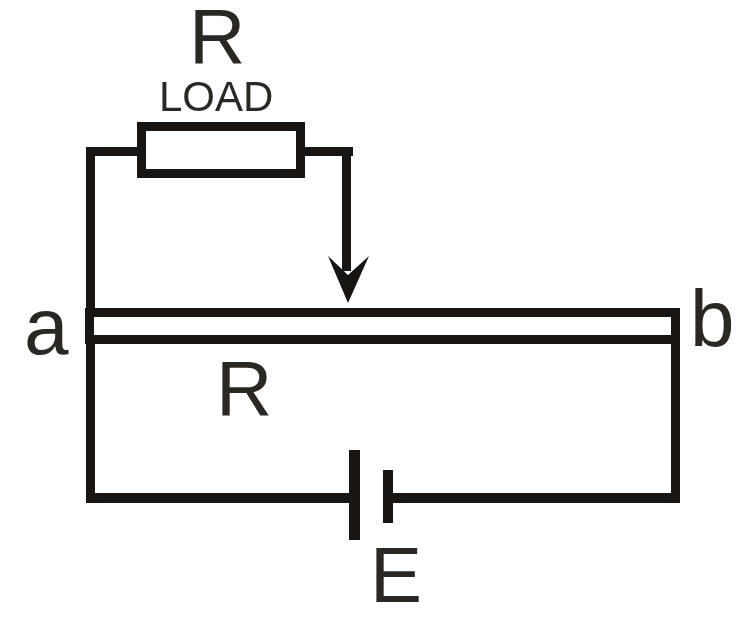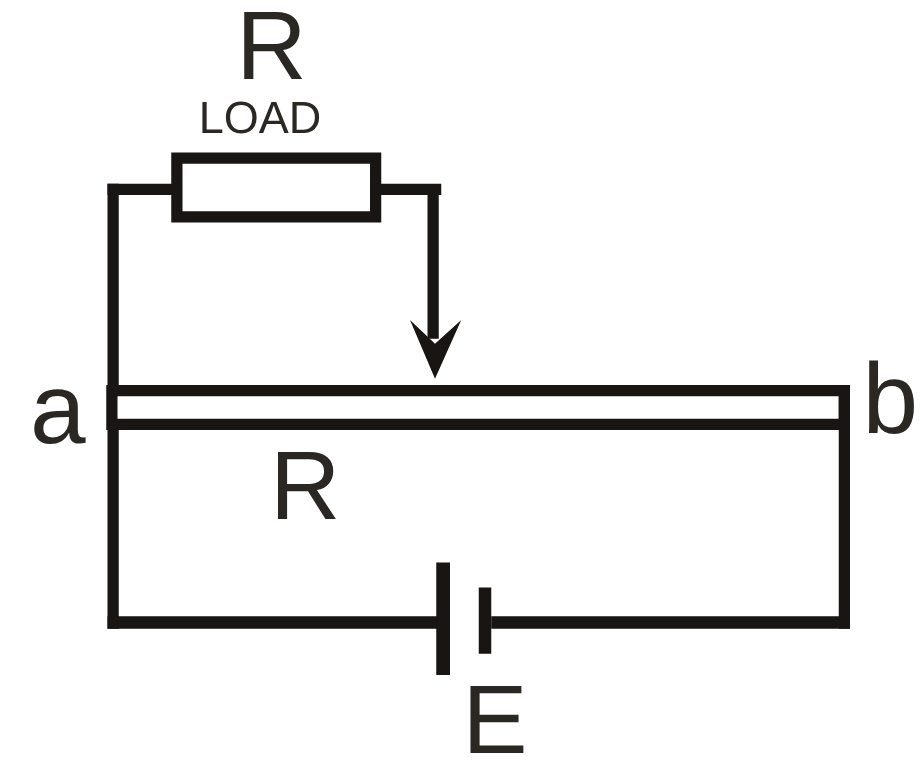--- a/index.html
+++ b/index.html
@@ -27,21 +27,21 @@
   }
   .lbl {
     position: absolute;
     color: #2b2723;
     line-height: 1;
     white-space: nowrap;
     user-select: none;
   }
   .lbl-big   { font-size: 78px; }
   .lbl-med   { font-size: 80px; }
-  .lbl-small { font-size: 36px; }
+  .lbl-small { font-size: 42px; }
 
   
   #lbl-load-r   { left: 189px; top: -3px;  }
   #lbl-load     { left: 159px; top: 76px;  }
   #lbl-a        { left: 24px;  top: 287px; }
   #lbl-b        { left: 690px; top: 279px; }
   #lbl-wire-r   { left: 216px; top: 349px; }
   #lbl-emf      { left: 370px; top: 536px; }
 
   

